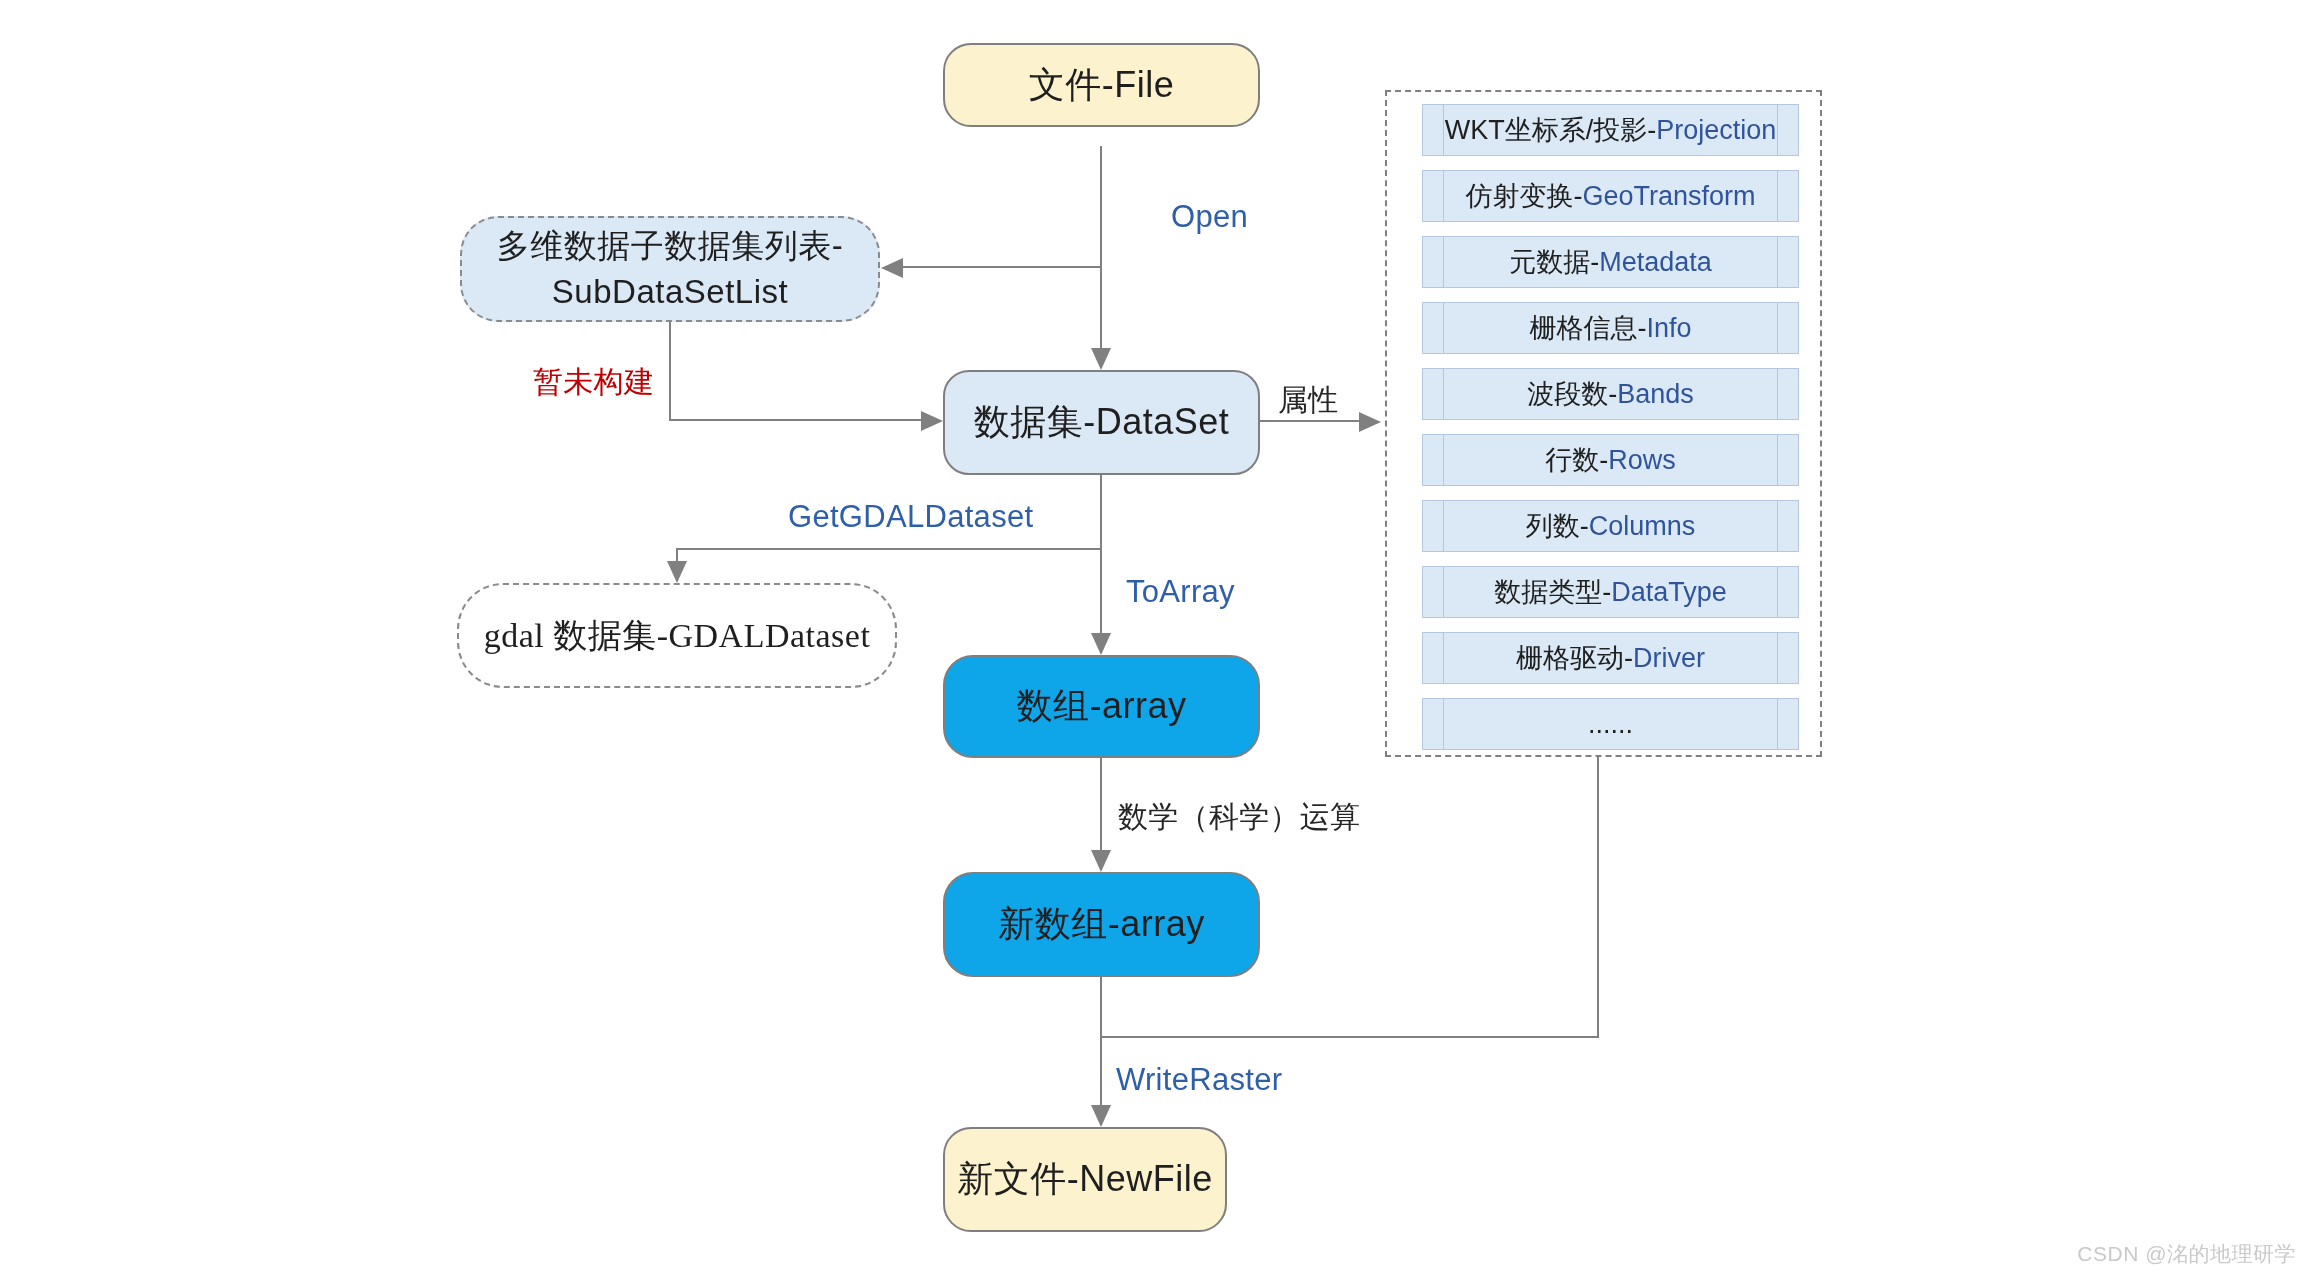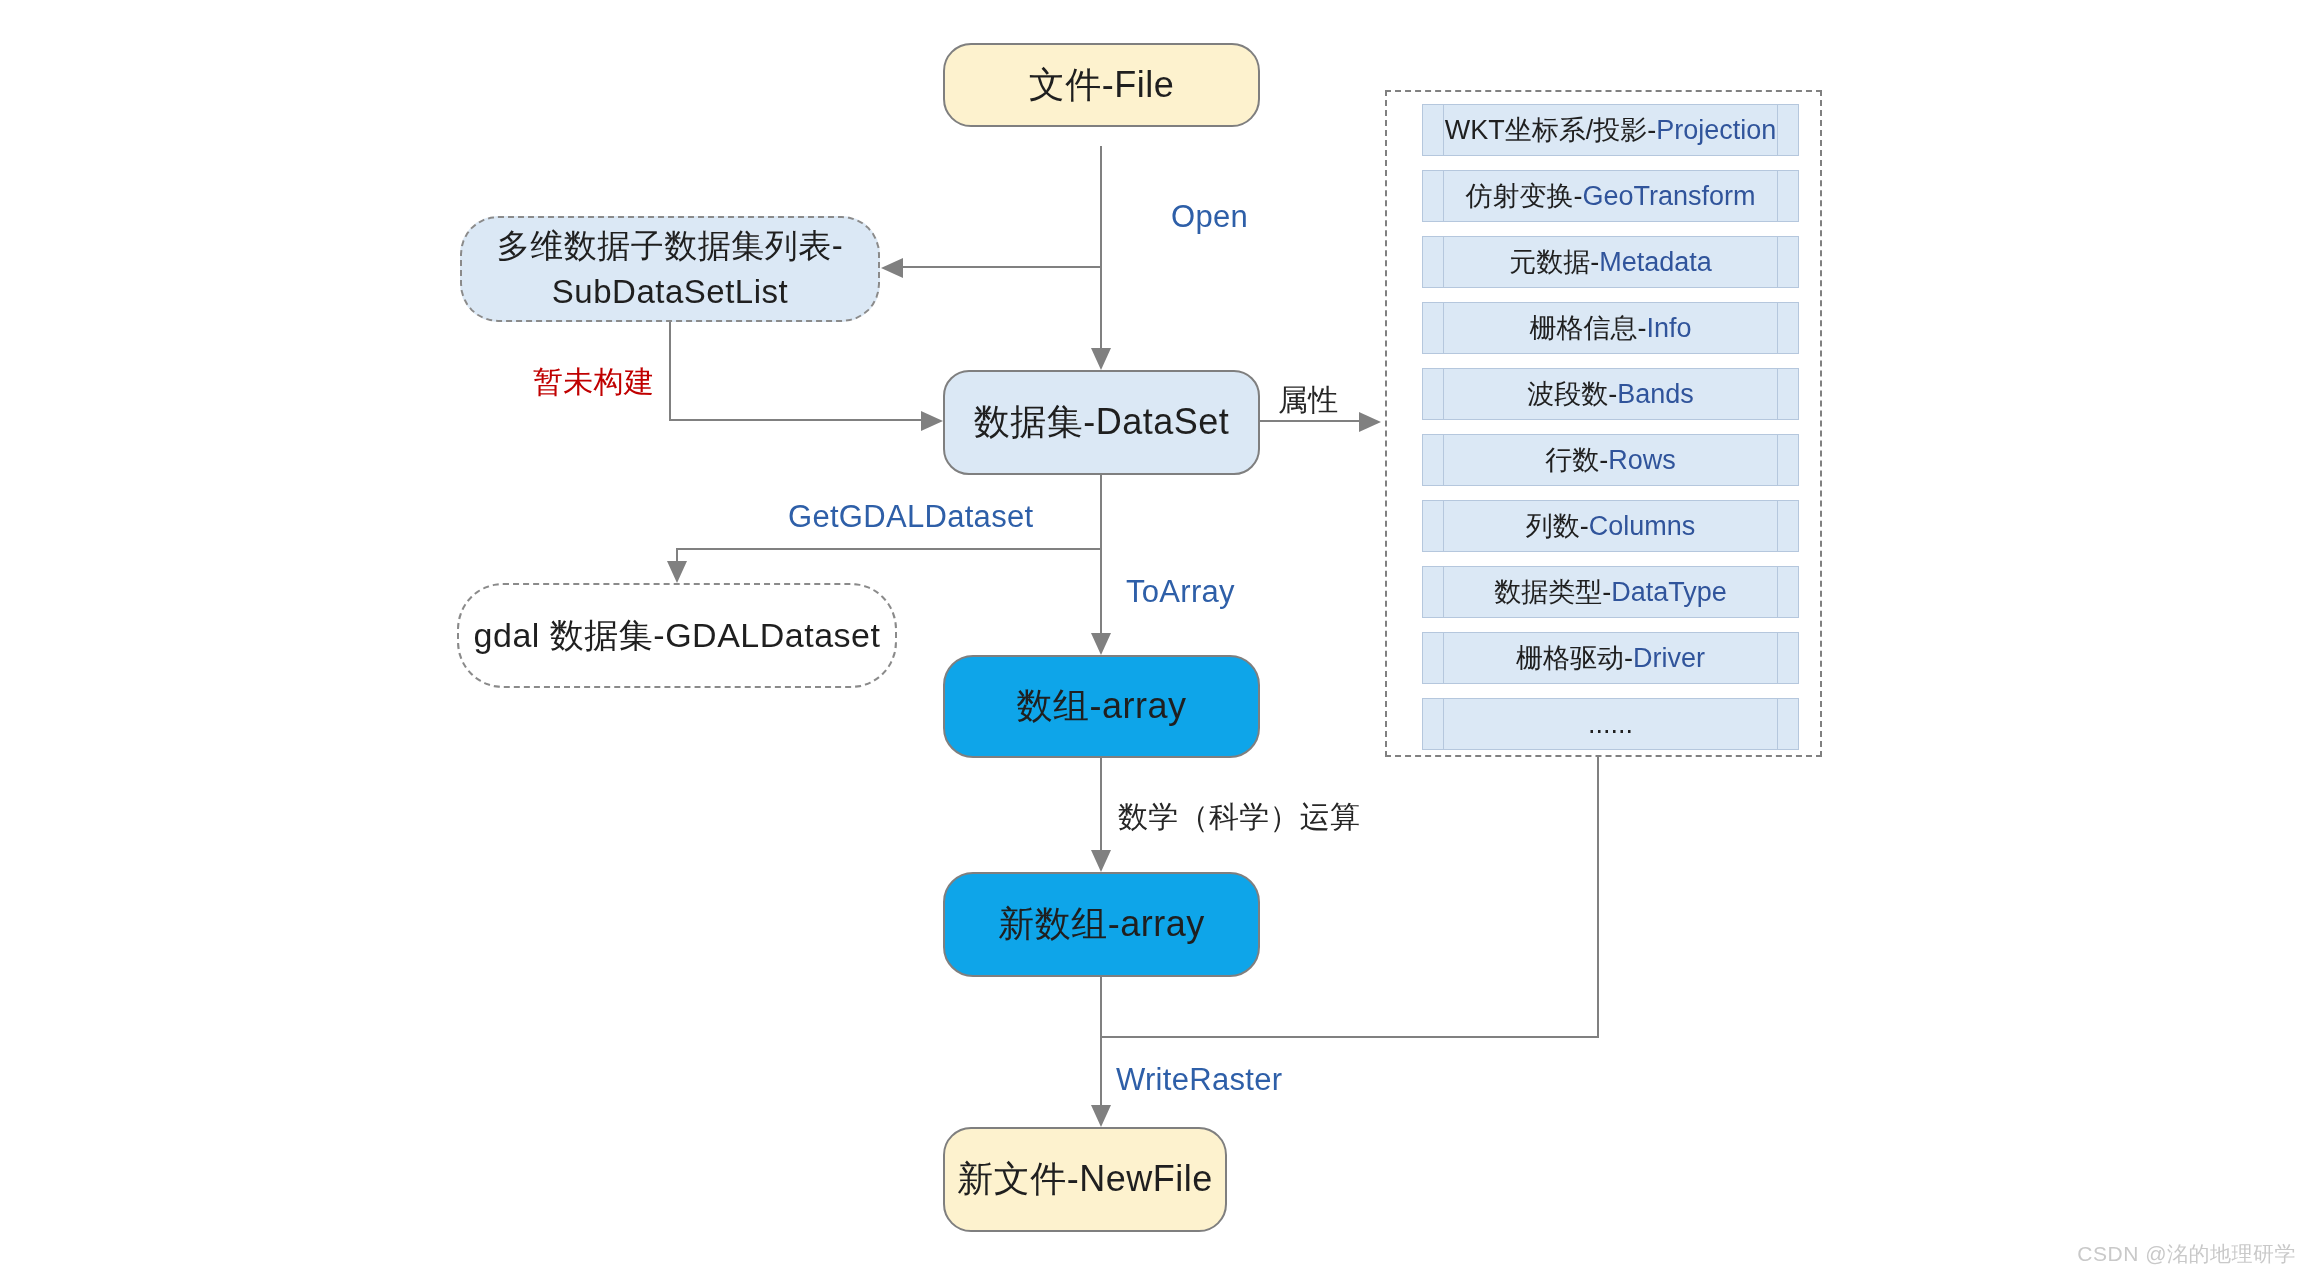--- a/index.html
+++ b/index.html
@@ -84,21 +84,21 @@
 
   <div class="node n-blue-dashed" style="left:460px;top:216px;width:420px;height:106px;">
     <span>多维数据子数据集列表-</span>
     <span>SubDataSetList</span>
   </div>
 
   <div class="node n-blue" style="left:943px;top:370px;width:317px;height:105px;">
     <span>数据集-DataSet</span>
   </div>
 
-  <div class="node n-white-dashed" style="left:457px;top:583px;width:440px;height:105px;">
+  <div class="node n-white-dashed" style="left:457px;top:583px;width:440px;height:105px;font-family:Liberation Serif, serif;">
     <span>gdal 数据集-GDALDataset</span>
   </div>
 
   <div class="node n-gray" style="left:943px;top:655px;width:317px;height:103px;">
     <span>数组-array</span>
   </div>
 
   <div class="node n-gray" style="left:943px;top:872px;width:317px;height:105px;">
     <span>新数组-array</span>
   </div>

